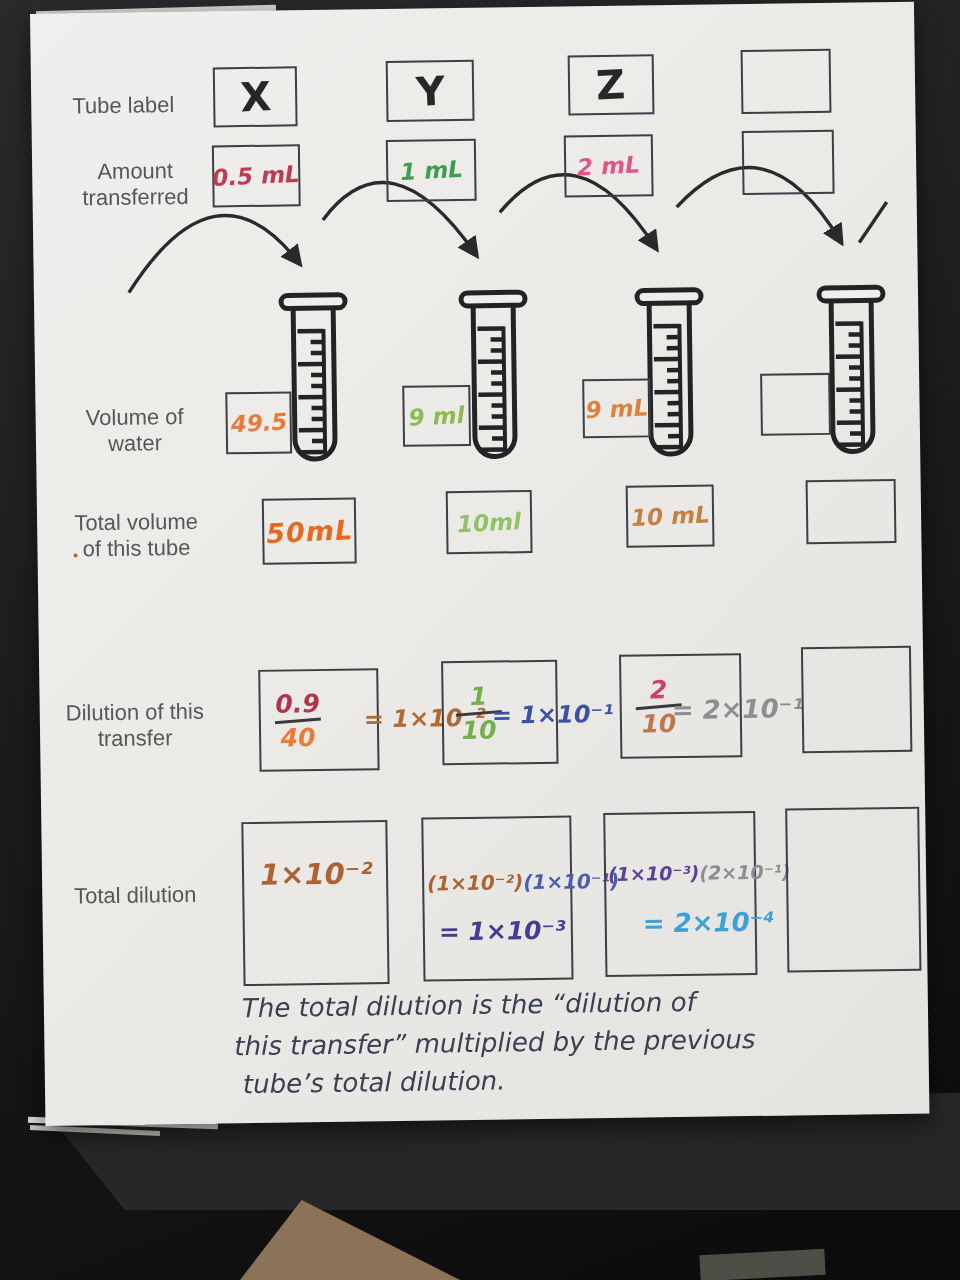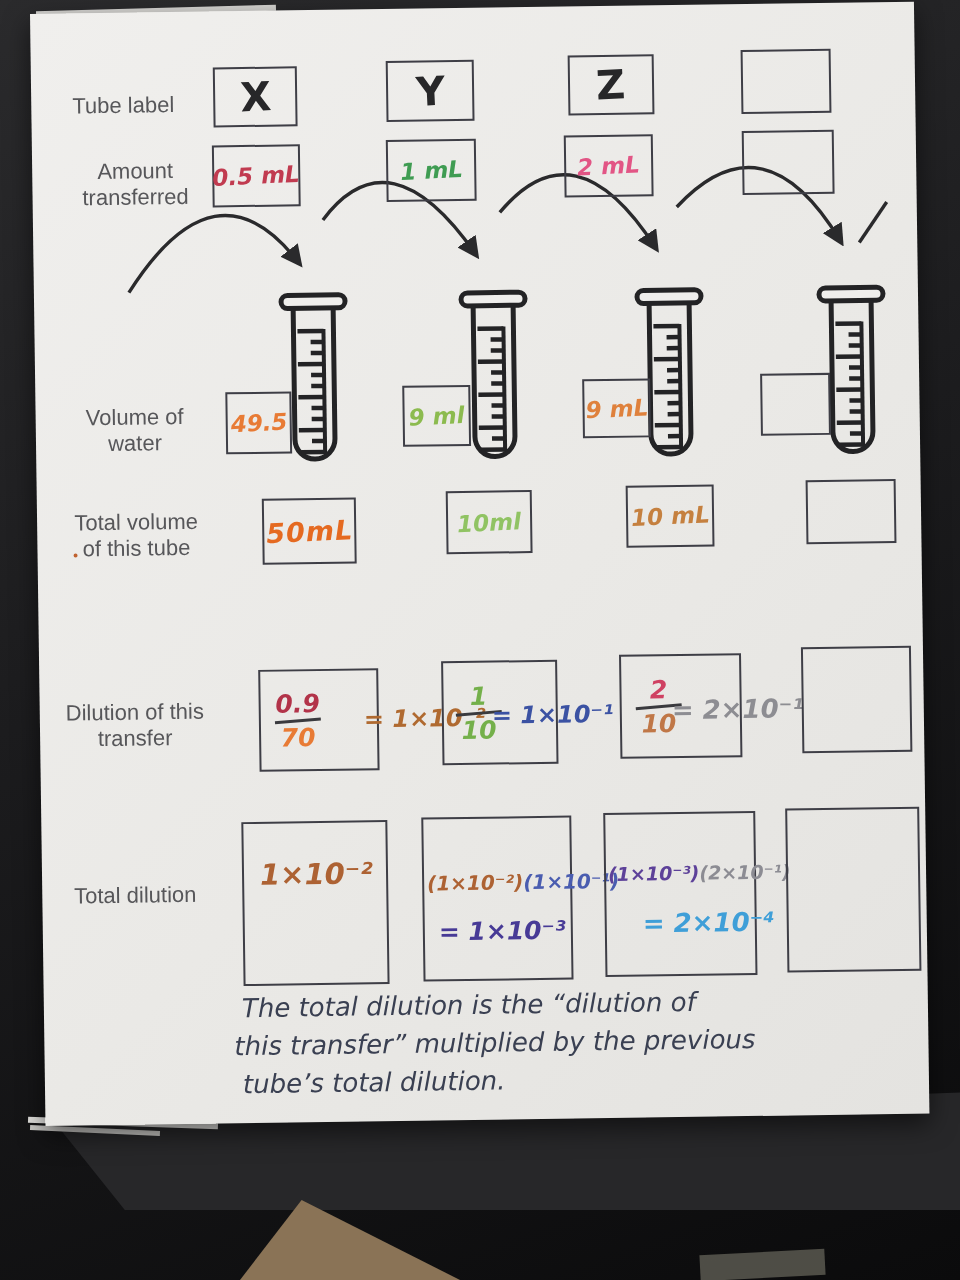--- a/index.html
+++ b/index.html
@@ -146,21 +146,21 @@
       <span class="ink hw" style="color: rgb(197, 128, 63);">10 mL</span>
     </div>
     <div class="box" style="left:769px;top:477px;width:86px;height:60px;">
       <span class="ink hw"></span>
     </div>
 
     <div class="box" style="left:219px;top:659px;width:102px;height:98px;justify-content:flex-start;padding-left:14px;">
       <span class="frac ink">
         <span style="color: rgb(178, 51, 73);">0.9</span>
         <span class="bar"></span>
-        <span style="color: rgb(232, 123, 53);">70</span>
+        <span style="color: rgb(232, 123, 53);">40</span>
       </span>
     </div>
     <span class="dil-result ink" style="left: 324px; top: 696px; color: rgb(176, 106, 48);">= 1×10⁻²</span>
 
     <div class="box" style="left:402px;top:653px;width:100px;height:100px;justify-content:flex-start;padding-left:12px;">
       <span class="frac ink">
         <span style="color: rgb(116, 176, 74);">1</span>
         <span class="bar"></span>
         <span style="color: rgb(116, 176, 74);">10</span>
       </span>

